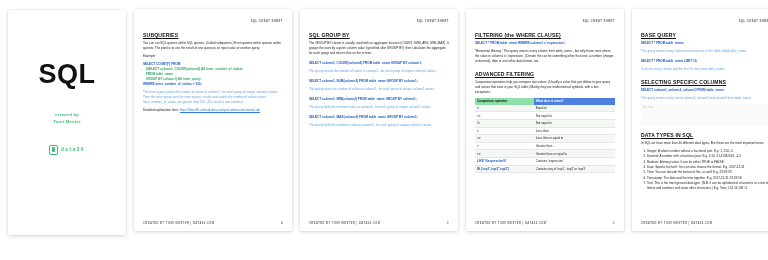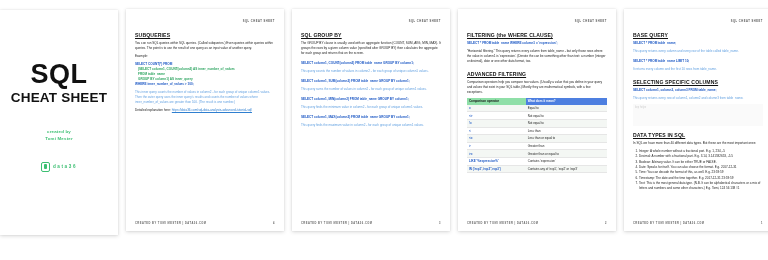--- a/index.html
+++ b/index.html
@@ -9,21 +9,21 @@
     font-family: "Liberation Sans", sans-serif;
     overflow: hidden;
   }
   #viewport {
     position: relative;
     width: 768px; height: 260px;
     background: #ffffff;
     display: flex;
     align-items: flex-start;
     gap: 8px;
-    padding-left: 0px;
+    padding-left: 8px;
   }
   
   .page {
     position: relative;
     background: #ffffff;
     box-shadow: 0 1px 4px rgba(0,0,0,0.16), 0 0 1px rgba(0,0,0,0.12);
     flex: 0 0 auto;
     overflow: hidden;
   }
   .page-cover {
@@ -137,21 +137,20 @@
   table.ops td.op { font-weight: bold; color: #1b57c4; }
 </style>
 </head>
 <body>
 
 <div id="viewport">
 
   <div class="page page-cover">
     <div class="cover-inner">
       <div class="cover-title">SQL</div>
-      <div class="cover-sub">CHEAT SHEET</div>
       <div class="cover-credit">
         <div>created by</div>
         <div>Tomi Mester</div>
       </div>
       <div class="cover-brand">
         <span class="brand-mark">
             <i></i>
           </span>
         <span class="brand-text">data36</span>
       </div>

